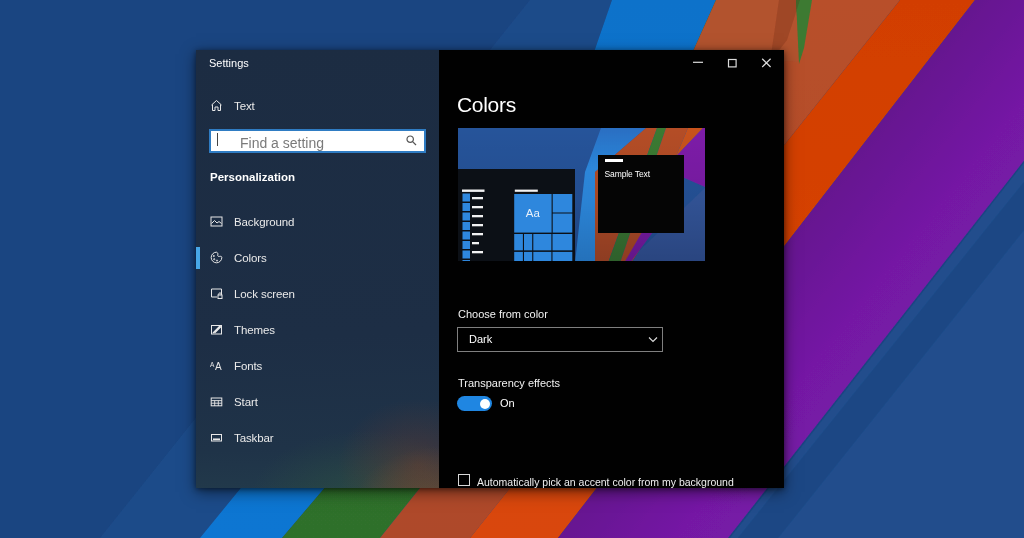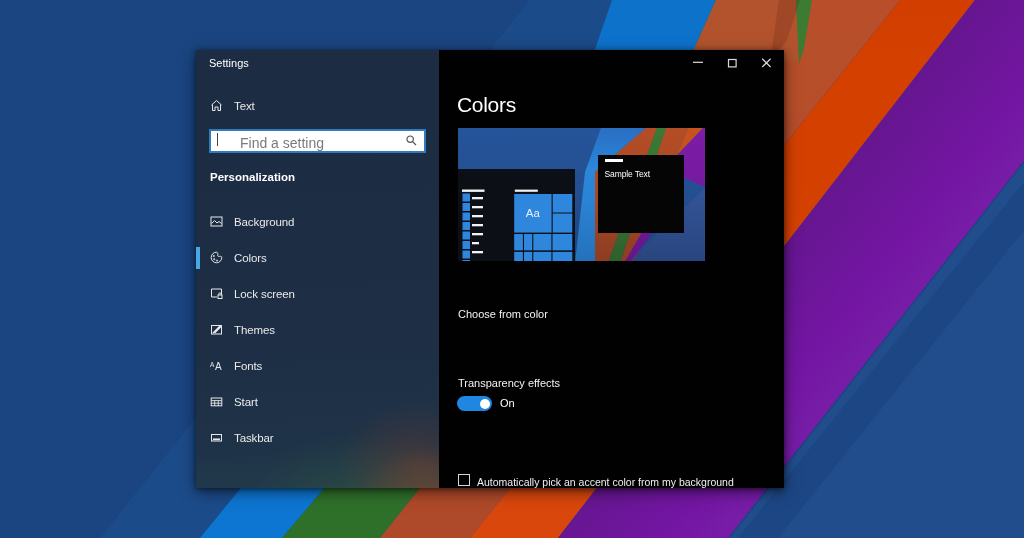--- a/index.html
+++ b/index.html
@@ -251,20 +251,26 @@
           <text x="74.9" y="48" font-size="11.5" fill="#e8f1fb" text-anchor="middle" font-family="Liberation Sans">Aa</text>
         </svg>
       </div>
       <div id="samplew">
         <div class="bar"></div>
         <div class="tx">Sample Text</div>
       </div>
     </div>
 
     <div class="lbl" style="top:258px">Choose from color</div>
+    <div id="dd">
+        <div class="v">Dark</div>
+      <svg width="10" height="7" viewBox="0 0 10 7" fill="none" stroke="#ddd" stroke-width="1.1">
+        <path d="M1 1.5 L5 5.5 L9 1.5"></path>
+      </svg>
+    </div>
     <div class="lbl" style="top:327px">Transparency effects</div>
     <div id="tog">
         <div class="k"></div>
       </div>
     <div id="onlbl">On</div>
     <div id="chk"></div>
     <div id="chklbl">Automatically pick an accent color from my background</div>
   </div>
 </div>
 

